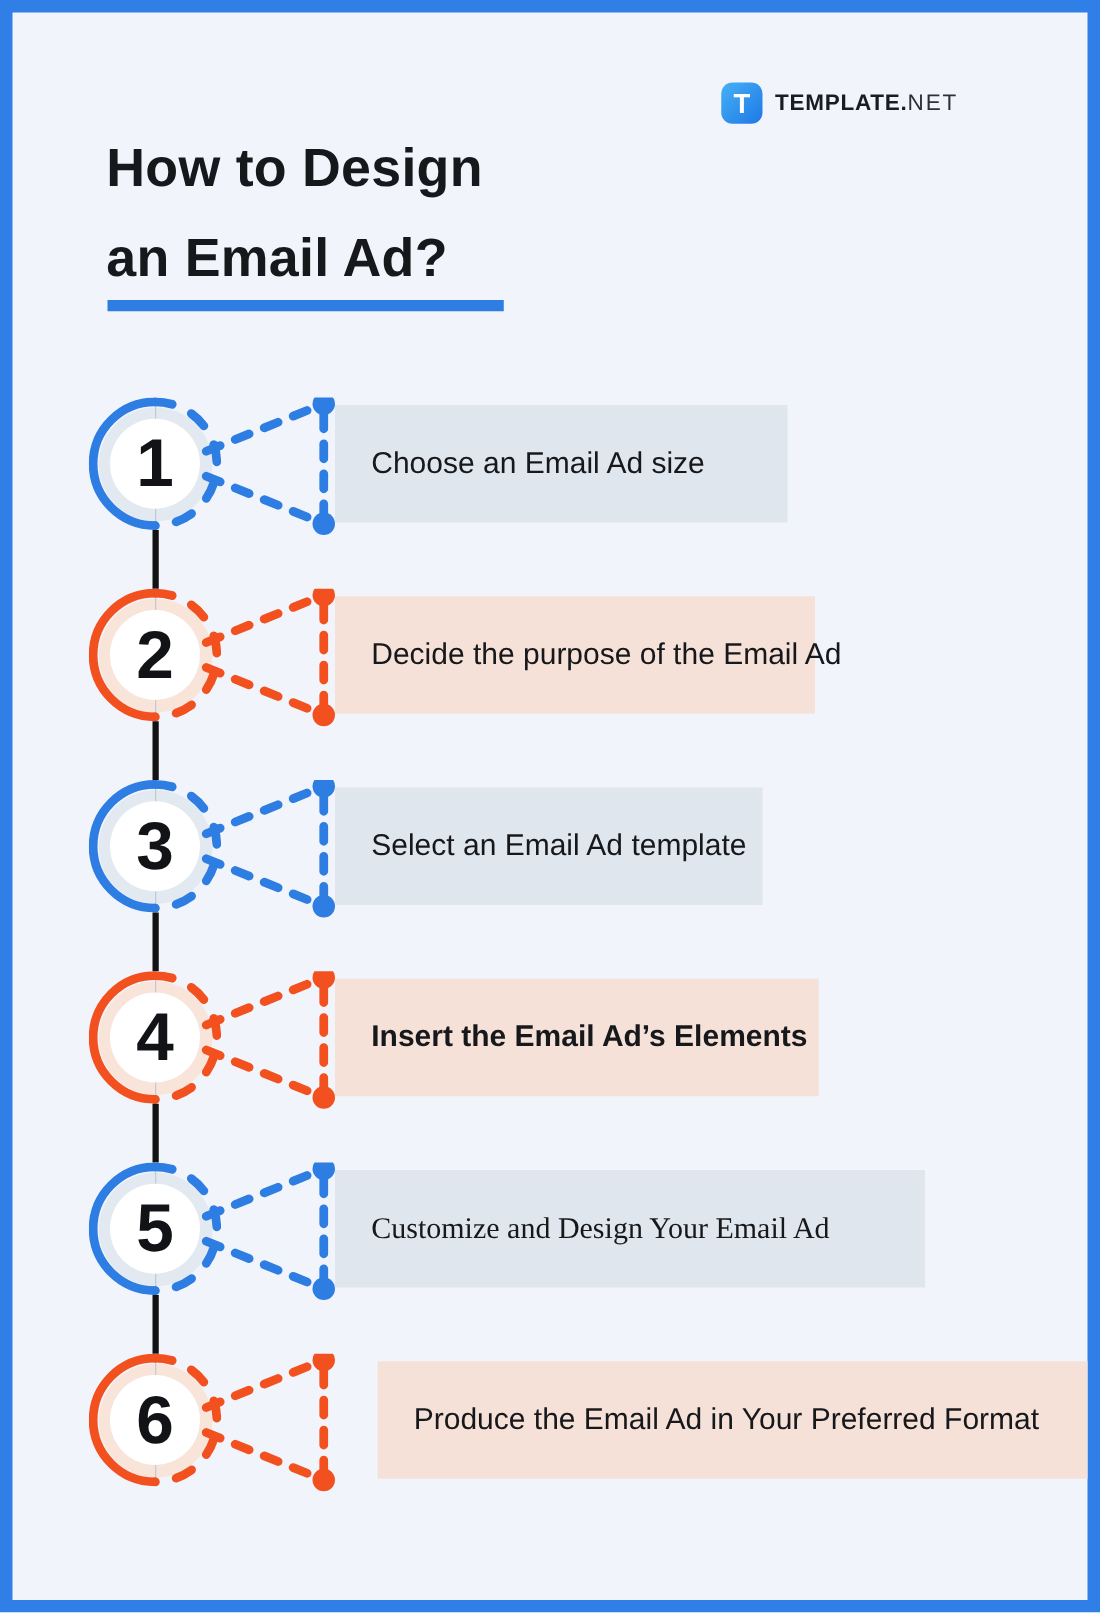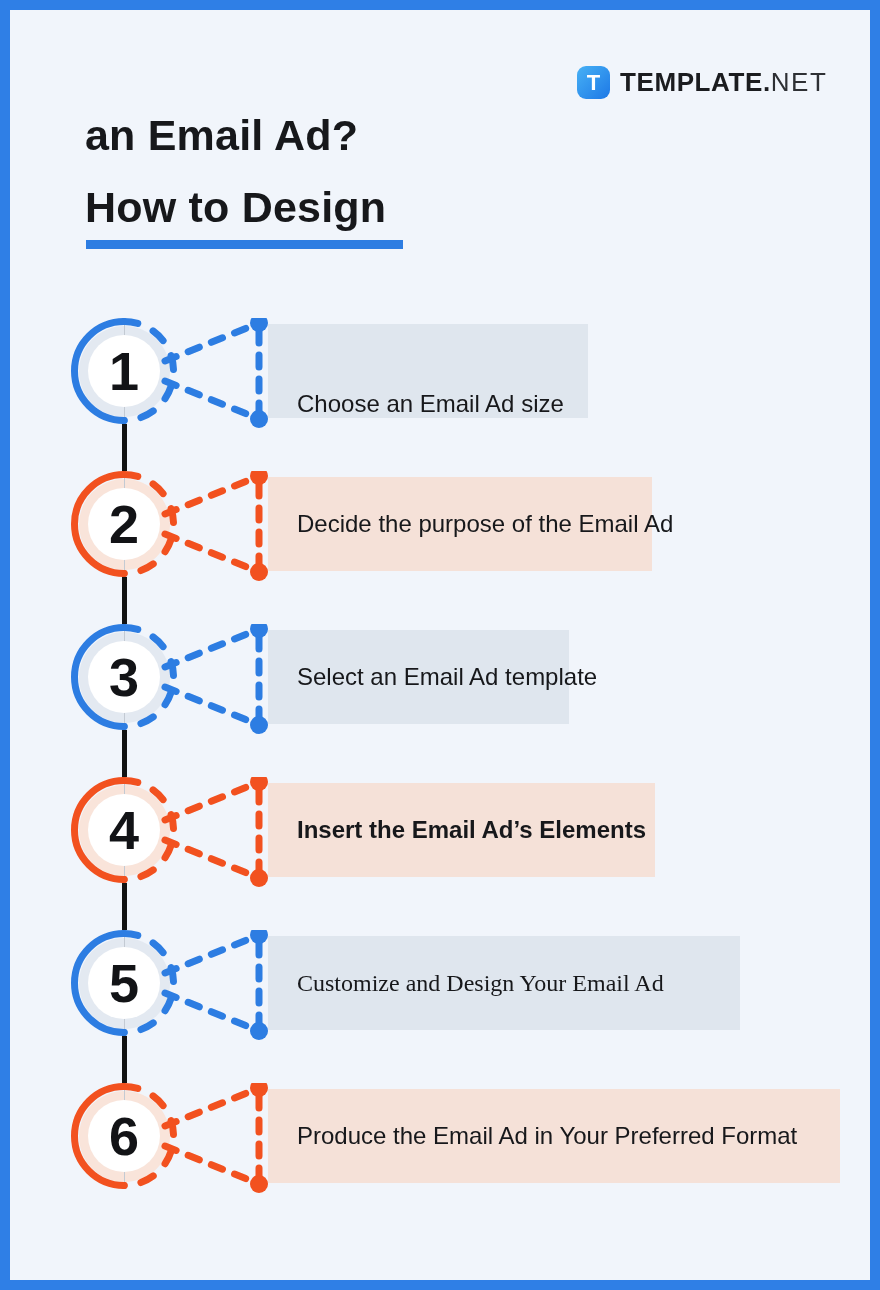--- a/index.html
+++ b/index.html
@@ -26,21 +26,21 @@
   .logo{
     position:absolute;left:567px;top:56px;
     display:flex;align-items:center;gap:10px;
   }
   .logo-badge{
     width:33px;height:33px;border-radius:9px;
     background:linear-gradient(135deg,#47b1f5 0%,#1d78e6 100%);
     color:#fff;font-weight:700;font-size:22px;
     display:flex;align-items:center;justify-content:center;
   }
-  .logo-text{font-size:26px;letter-spacing:.6px;color:#1b1c1f;white-space:nowrap;}
+  .logo-text{font-size:18px;letter-spacing:.6px;color:#1b1c1f;white-space:nowrap;}
   .logo-text .bold{font-weight:700;}
   .logo-text .light{font-weight:400;color:#2e3034;letter-spacing:1.5px;}
   
   .steps{position:absolute;left:0;top:308px;width:100%;height:940px;}
   .step{position:absolute;left:0;width:100%;height:106px;}
   .stem{
     position:absolute;left:111.5px;top:-47px;width:5px;height:47px;
     background:#121212;
   }
   .circle{position:absolute;left:61px;top:0;width:106px;height:106px;}
@@ -60,22 +60,22 @@
     box-sizing:border-box;padding-left:29px;
   }
   .box span{font-size:24px;color:var(--dark,#17181b);white-space:nowrap;}
 </style>
 </head>
 <body>
 
 <div class="canvas" style="--frame: #2f7fe6; --bg: #f1f5fb; --blue: #2d7de2; --dark: #17181b;">
 
   <h1 class="title">
+    <span>How to Design</span>
     <span>an Email Ad?</span>
-    <span>How to Design</span>
   </h1>
   <div class="underline"></div>
 
   <div class="logo">
     <div class="logo-badge">T</div>
     <div class="logo-text"><span class="bold">TEMPLATE</span><span class="bold">.</span><span class="light">NET</span></div>
   </div>
 
   <div class="steps">
       <div class="step" style="top: 0px; --accent: #2d7de2; --boxbg: #dfe6ee; --tint: #e3e9f1;">
@@ -89,21 +89,21 @@
         <path d="M53 3.5 A49.5 49.5 0 0 1 53 102.5" stroke="currentColor" stroke-width="7" stroke-linecap="round" stroke-dasharray="14 17"></path>
       </svg>
     </div>
     <svg class="vconn" width="112" height="112" viewBox="0 0 112 112" fill="none">
       <line x1="6" y1="43" x2="100" y2="5" stroke="currentColor" stroke-width="7" stroke-linecap="round" stroke-dasharray="12 13"></line>
       <line x1="6" y1="63" x2="100" y2="101" stroke="currentColor" stroke-width="7" stroke-linecap="round" stroke-dasharray="12 13"></line>
       <line x1="100" y1="13" x2="100" y2="93" stroke="currentColor" stroke-width="7" stroke-linecap="round" stroke-dasharray="12 12"></line>
       <circle cx="100" cy="5" r="9" fill="currentColor"></circle>
       <circle cx="100" cy="101" r="9" fill="currentColor"></circle>
     </svg>
-    <div class="box" style="width: 320px; align-items: flex-end;">
+    <div class="box" style="width: 362px;">
       <span>Choose an Email Ad size</span>
     </div>
   </div>
       <div class="step" style="top: 153px; --accent: #f2511f; --boxbg: #f5e1d8; --tint: #f9e4da;">
     <div class="stem"></div>
     <div class="circle">
       <div class="tint"></div>
       <div class="hair"></div>
       <div class="num">2</div>
       <svg width="106" height="106" viewBox="0 0 106 106" fill="none">
@@ -133,21 +133,21 @@
         <path d="M53 3.5 A49.5 49.5 0 0 1 53 102.5" stroke="currentColor" stroke-width="7" stroke-linecap="round" stroke-dasharray="14 17"></path>
       </svg>
     </div>
     <svg class="vconn" width="112" height="112" viewBox="0 0 112 112" fill="none">
       <line x1="6" y1="43" x2="100" y2="5" stroke="currentColor" stroke-width="7" stroke-linecap="round" stroke-dasharray="12 13"></line>
       <line x1="6" y1="63" x2="100" y2="101" stroke="currentColor" stroke-width="7" stroke-linecap="round" stroke-dasharray="12 13"></line>
       <line x1="100" y1="13" x2="100" y2="93" stroke="currentColor" stroke-width="7" stroke-linecap="round" stroke-dasharray="12 12"></line>
       <circle cx="100" cy="5" r="9" fill="currentColor"></circle>
       <circle cx="100" cy="101" r="9" fill="currentColor"></circle>
     </svg>
-    <div class="box" style="width: 301px;">
+    <div class="box" style="width: 342px;">
       <span>Select an Email Ad template</span>
     </div>
   </div>
       <div class="step" style="top: 459px; --accent: #f2511f; --boxbg: #f5e1d8; --tint: #f9e4da;">
     <div class="stem"></div>
     <div class="circle">
       <div class="tint"></div>
       <div class="hair"></div>
       <div class="num">4</div>
       <svg width="106" height="106" viewBox="0 0 106 106" fill="none">
@@ -199,18 +199,18 @@
         <path d="M53 3.5 A49.5 49.5 0 0 1 53 102.5" stroke="currentColor" stroke-width="7" stroke-linecap="round" stroke-dasharray="14 17"></path>
       </svg>
     </div>
     <svg class="vconn" width="112" height="112" viewBox="0 0 112 112" fill="none">
       <line x1="6" y1="43" x2="100" y2="5" stroke="currentColor" stroke-width="7" stroke-linecap="round" stroke-dasharray="12 13"></line>
       <line x1="6" y1="63" x2="100" y2="101" stroke="currentColor" stroke-width="7" stroke-linecap="round" stroke-dasharray="12 13"></line>
       <line x1="100" y1="13" x2="100" y2="93" stroke="currentColor" stroke-width="7" stroke-linecap="round" stroke-dasharray="12 12"></line>
       <circle cx="100" cy="5" r="9" fill="currentColor"></circle>
       <circle cx="100" cy="101" r="9" fill="currentColor"></circle>
     </svg>
-    <div class="box" style="width: 572px;">
+    <div class="box" style="width: 572px; margin-left: 34px;">
       <span>Produce the Email Ad in Your Preferred Format</span>
     </div>
   </div>
     </div>
 </div>
 
 </body></html>

